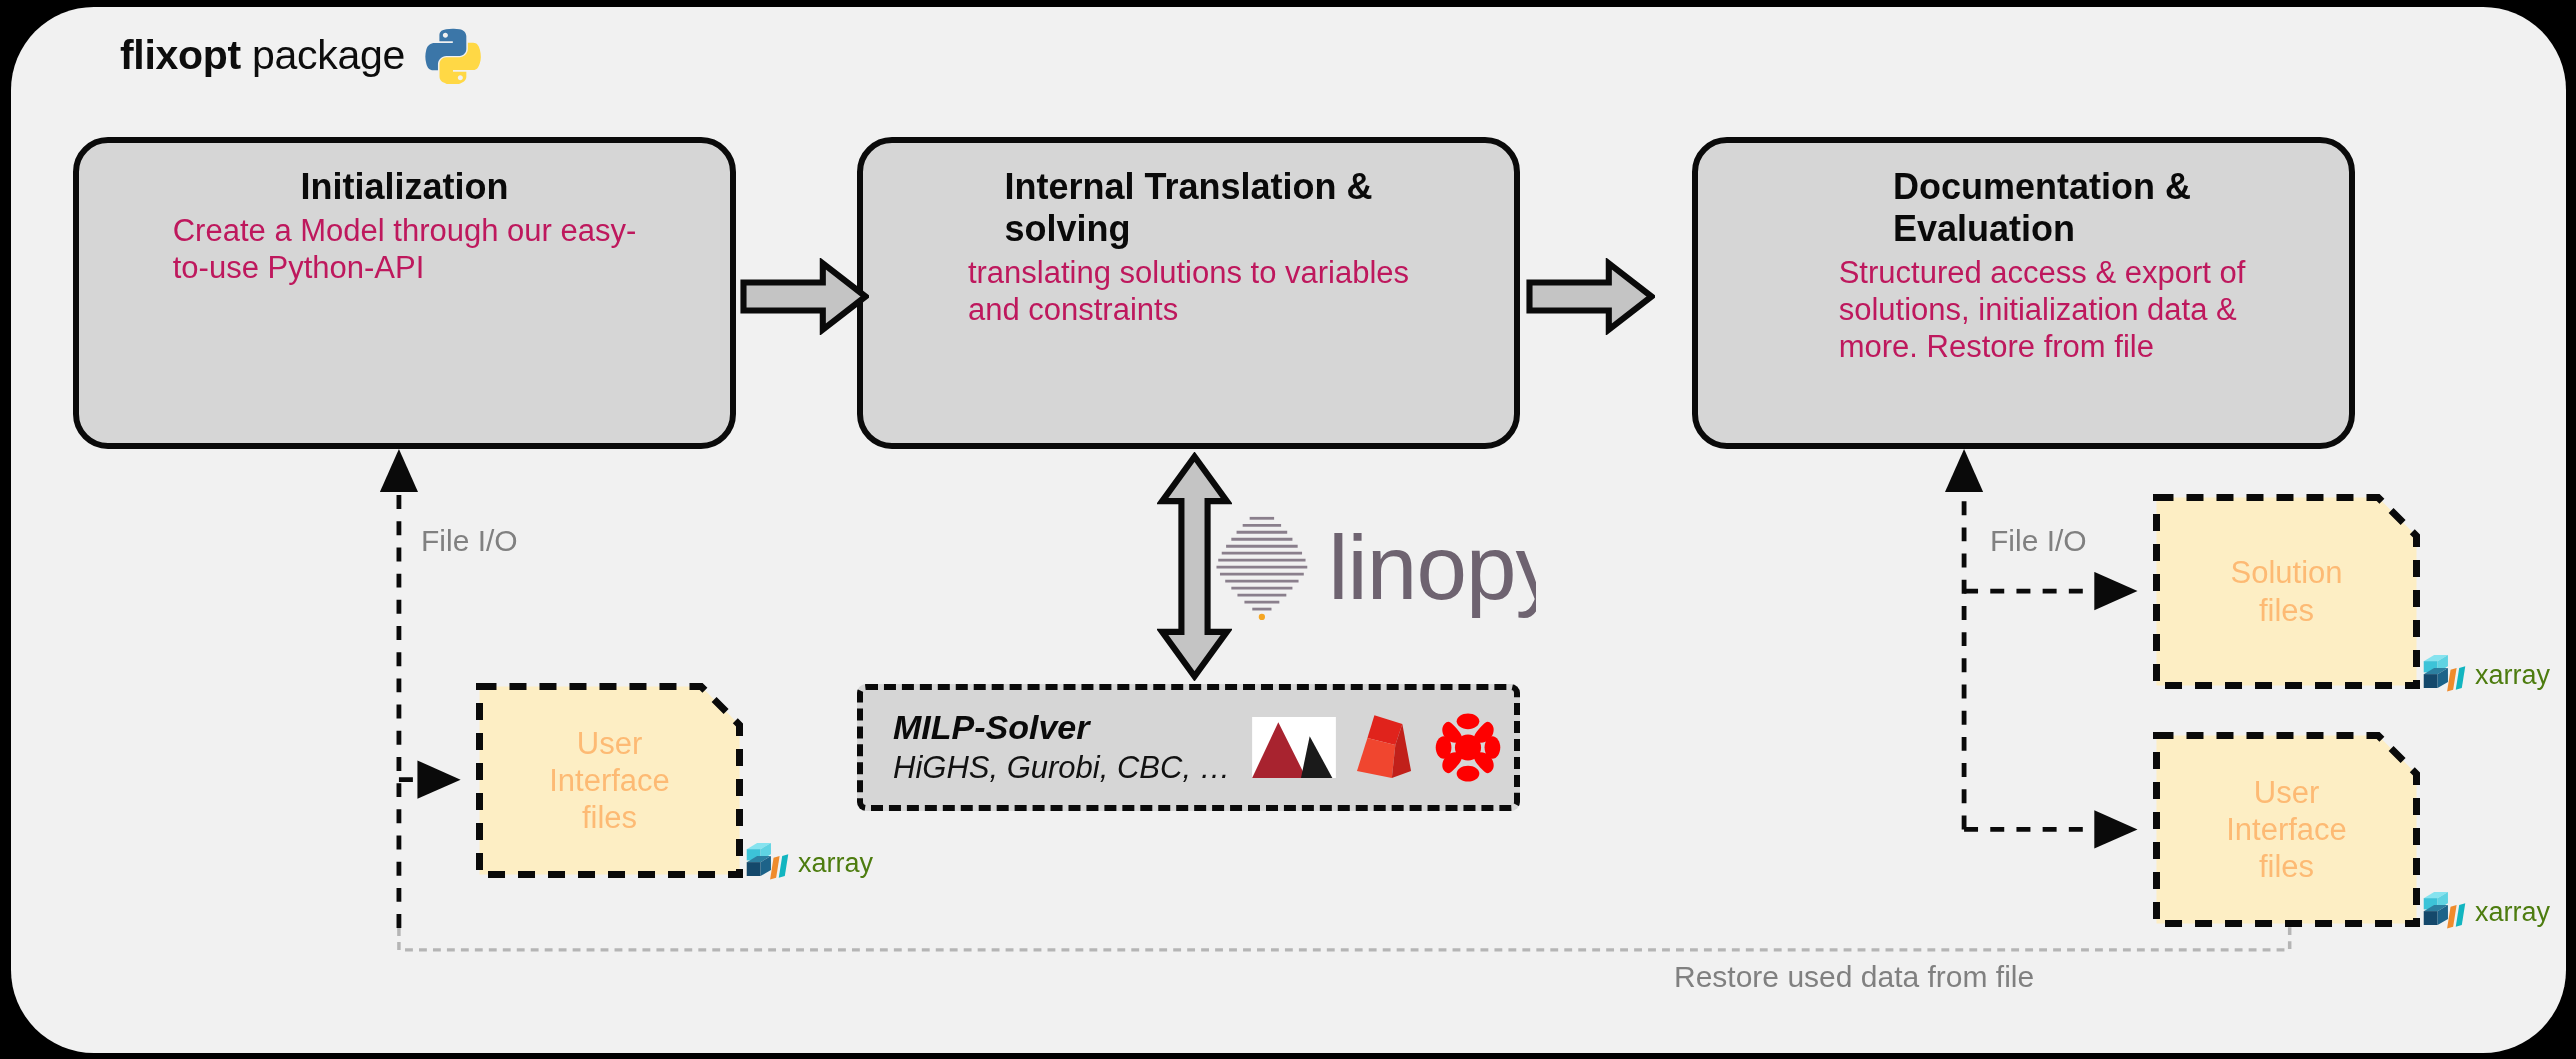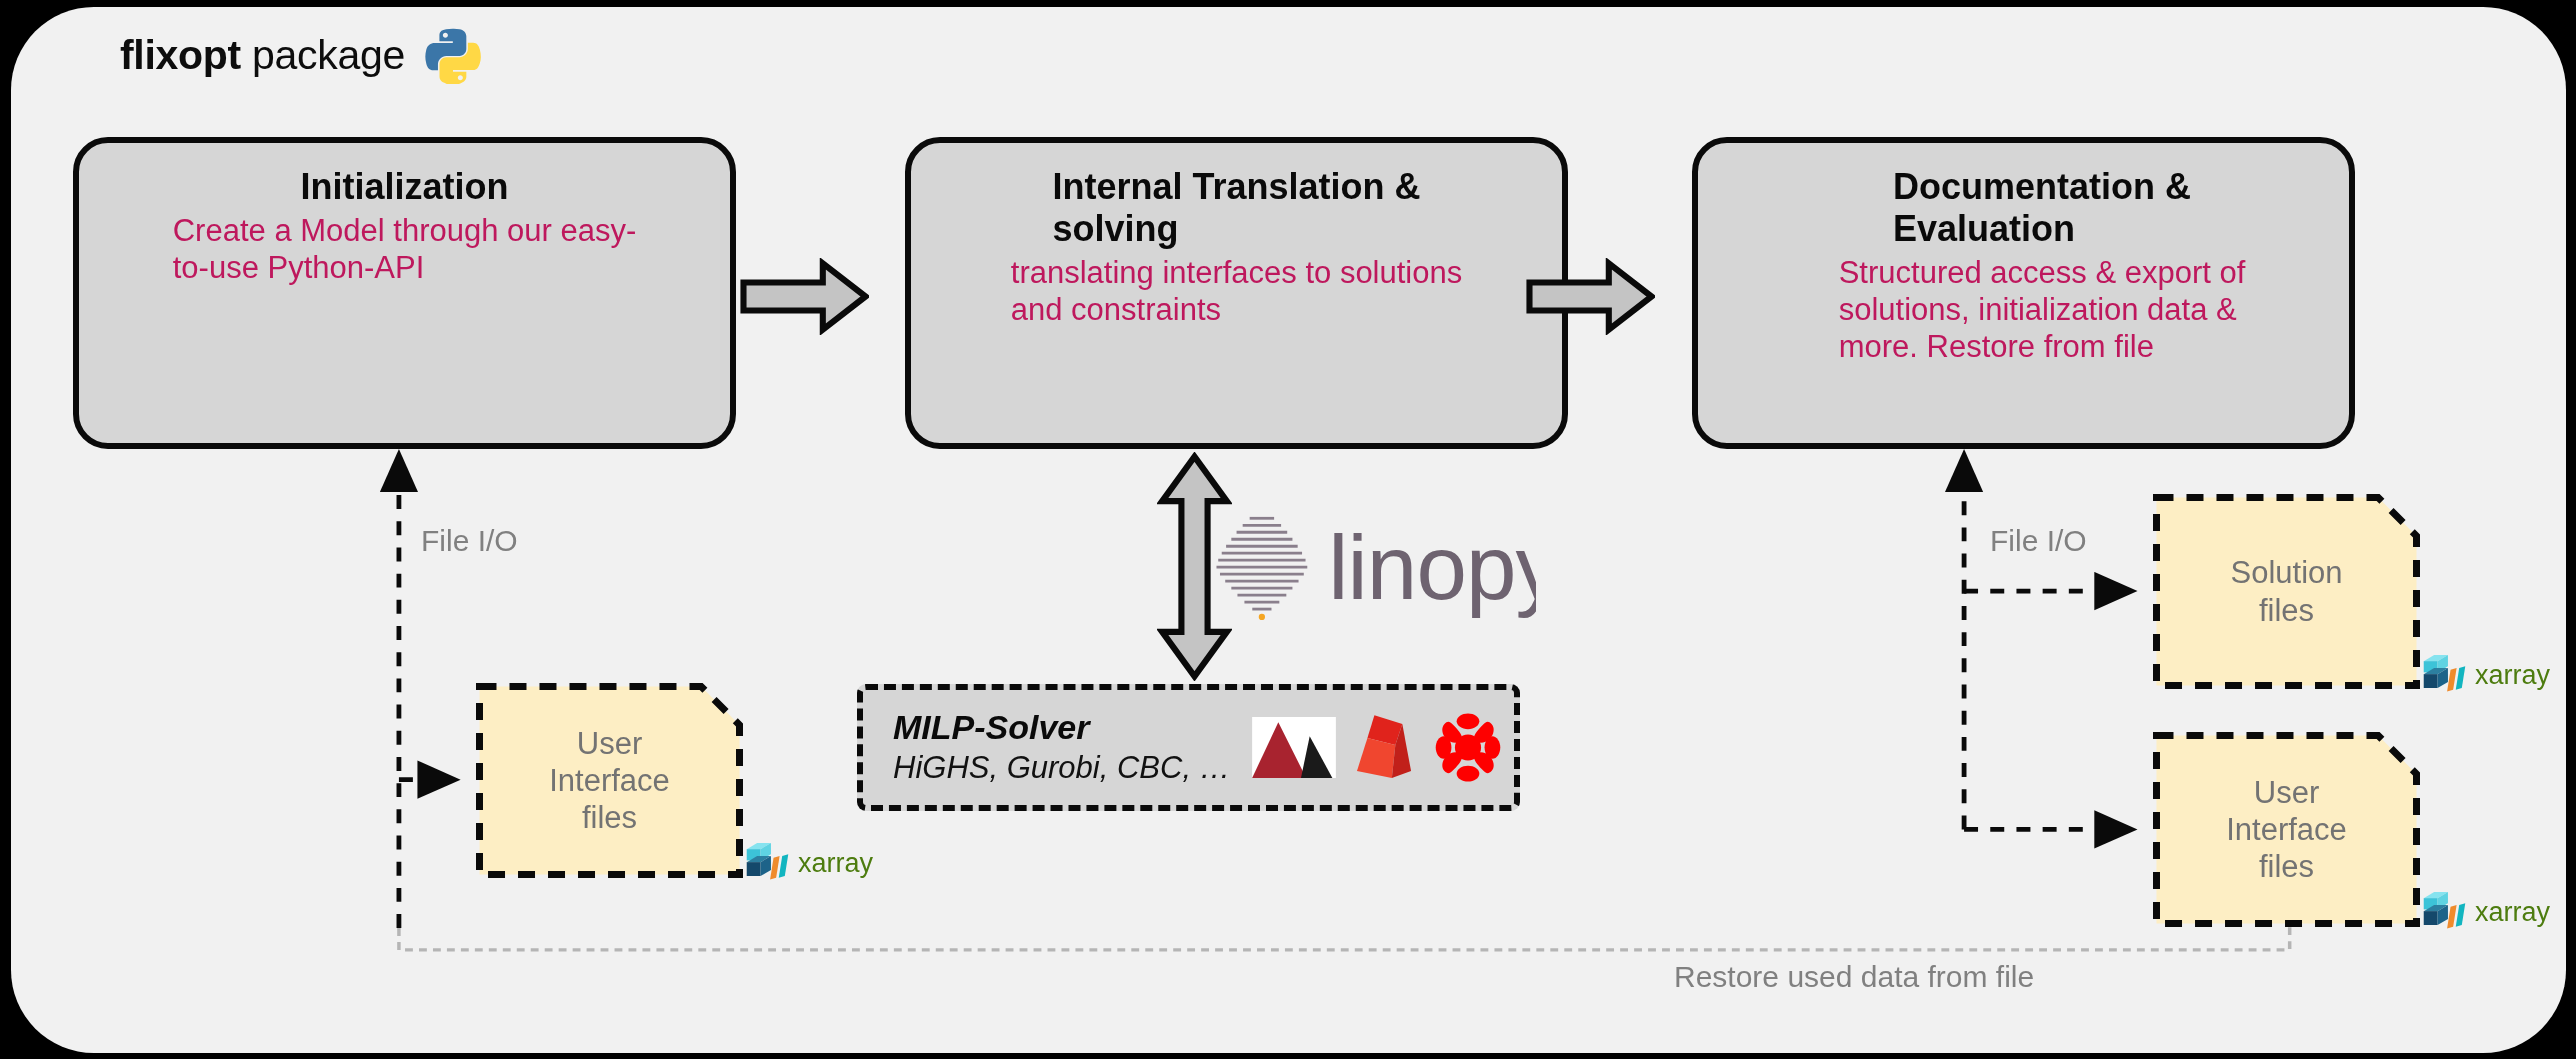--- a/index.html
+++ b/index.html
@@ -78,21 +78,21 @@
   .stage-desc {
     font-size: 31px;
     font-weight: 400;
     color: #be185d;
     line-height: 1.2;
     white-space: pre-line;
     margin-top: 3.5px;
   }
 
   #box-init   { left: 73px;   top: 137px; width: 663px;  height: 312px; }
-  #box-trans  { left: 857px;  top: 137px; width: 663px;  height: 312px; margin-left: 48px; }
+  #box-trans  { left: 857px;  top: 137px; width: 663px;  height: 312px; }
   #box-doc    { left: 1692px; top: 137px; width: 663px;  height: 312px; padding-left: 37px; }
 
   
   .block-arrow-h {
     position: absolute;
     width: 129px;
     height: 77px;
   }
   #arrow-1 { left: 740px;  top: 258px; }
   #arrow-2 { left: 1526px; top: 258px; }
@@ -161,21 +161,21 @@
   }
   .file-shape svg.file-bg {
     position: absolute;
     left: 0; top: 0;
     width: 100%; height: 100%;
   }
   .file-label {
     position: relative;
     z-index: 2;
     font-size: 31px;
-    color: #737373;
+    color: #fdba74;
     line-height: 1.2;
     white-space: pre-line;
   }
   #file-ui-left    { left: 476px;  top: 683px;  width: 267px; height: 195px; }
   #file-solution   { left: 2153px; top: 494px;  width: 267px; height: 195px; }
   #file-ui-right   { left: 2153px; top: 732px;  width: 267px; height: 195px; }
 
   
   .xarray-badge {
     position: absolute;
@@ -233,21 +233,21 @@
 
   <div class="stage-box" id="box-init">
     <div class="stage-title">Initialization</div>
     <div class="stage-desc">Create a Model through our easy-
 to-use Python-API</div>
   </div>
 
   <div class="stage-box" id="box-trans">
     <div class="stage-title">Internal Translation &amp;
 solving</div>
-    <div class="stage-desc">translating interfaces to solutions
+    <div class="stage-desc">translating solutions to variables
 and constraints</div>
   </div>
 
   <div class="stage-box" id="box-doc">
     <div class="stage-title">Documentation &amp;
 Evaluation</div>
     <div class="stage-desc">Structured access &amp; export of
 solutions, initialization data &amp;
 more. Restore from file</div>
   </div>

